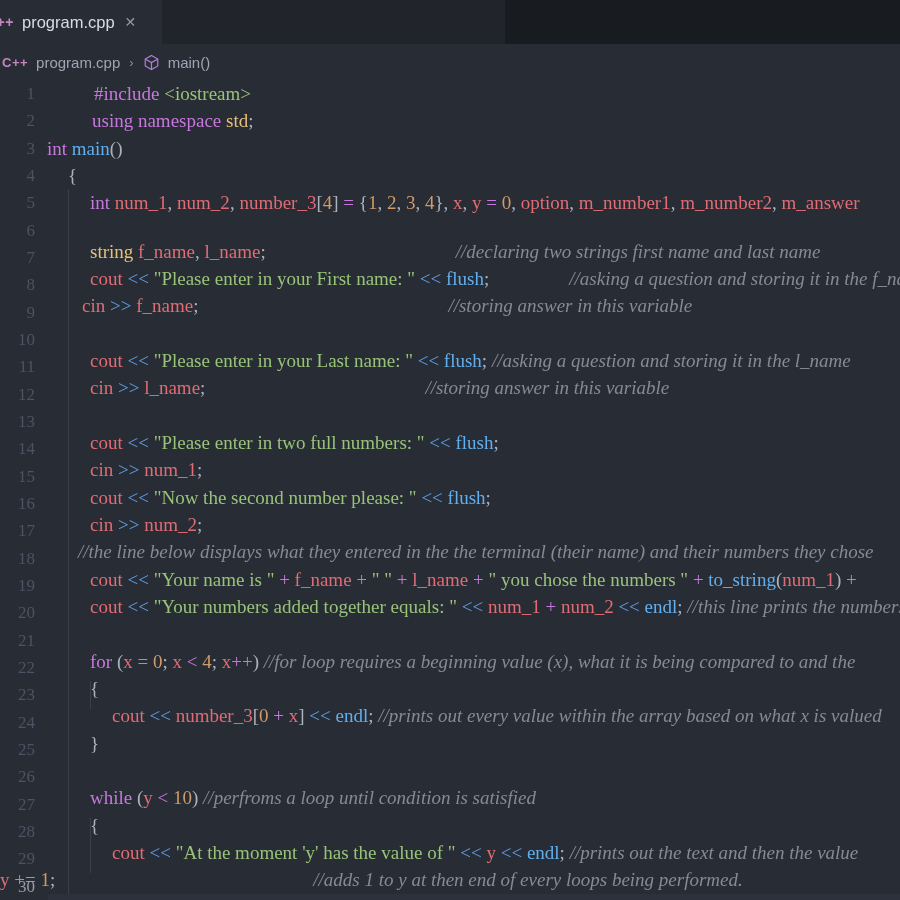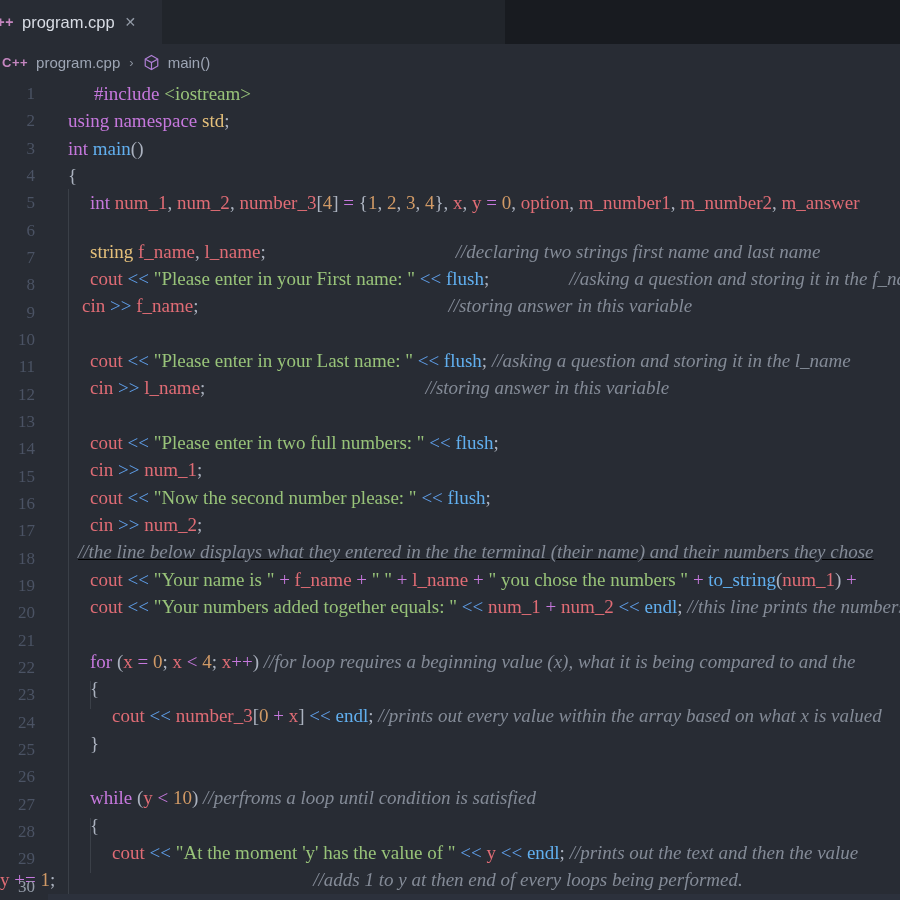--- a/index.html
+++ b/index.html
@@ -116,36 +116,36 @@
         <path d="M8 1.4 L13.9 4.8 V11.2 L8 14.6 L2.1 11.2 V4.8 Z" fill="none" stroke="currentColor" stroke-width="1.1"></path>
         <path d="M2.3 4.9 L8 8.1 L13.7 4.9 M8 8.1 V14.4" fill="none" stroke="currentColor" stroke-width="1.1"></path>
       </svg>
     </span>
     <span class="crumb">main()</span>
   </div>
 
   <div id="editor">
     <div id="code-lines">
         <div class="code-line" style="padding-left: 94px;"><span class="tk-p">#include </span><span class="tk-s">&lt;iostream&gt;</span></div>
-        <div class="code-line" style="padding-left: 68px;"><span class="tk-p">using namespace </span><span class="tk-t">std</span><span class="tk-w">;</span></div>
-        <div class="code-line" style="padding-left: 68px;"><span class="tk-p">int </span><span class="tk-f">main</span><span class="tk-w">()</span></div>
+        <div class="code-line" style="padding-left: 68px; margin-left: 24px;"><span class="tk-p">using namespace </span><span class="tk-t">std</span><span class="tk-w">;</span></div>
+        <div class="code-line" style="padding-left: 47px;"><span class="tk-p">int </span><span class="tk-f">main</span><span class="tk-w">()</span></div>
         <div class="code-line" style="padding-left: 68px;"><span class="tk-w">{</span></div>
         <div class="code-line" style="padding-left: 90px;"><span class="tk-p">int </span><span class="tk-v">num_1</span><span class="tk-w">, </span><span class="tk-v">num_2</span><span class="tk-w">, </span><span class="tk-v">number_3</span><span class="tk-w">[</span><span class="tk-n">4</span><span class="tk-w">] </span><span class="tk-p">=</span><span class="tk-w"> {</span><span class="tk-n">1</span><span class="tk-w">, </span><span class="tk-n">2</span><span class="tk-w">, </span><span class="tk-n">3</span><span class="tk-w">, </span><span class="tk-n">4</span><span class="tk-w">}, </span><span class="tk-v">x</span><span class="tk-w">, </span><span class="tk-v">y</span><span class="tk-w"> </span><span class="tk-p">=</span><span class="tk-w"> </span><span class="tk-n">0</span><span class="tk-w">, </span><span class="tk-v">option</span><span class="tk-w">, </span><span class="tk-v">m_number1</span><span class="tk-w">, </span><span class="tk-v">m_number2</span><span class="tk-w">, </span><span class="tk-v">m_answer</span></div>
         <div class="code-line" style="padding-left: 90px; margin-top: 21px;"><span class="tk-t">string </span><span class="tk-v">f_name</span><span class="tk-w">, </span><span class="tk-v">l_name</span><span class="tk-w">;</span><span class="gap" style="width: 190px;"></span><span class="tk-c">//declaring two strings first name and last name</span></div>
         <div class="code-line" style="padding-left: 90px;"><span class="tk-v">cout </span><span class="tk-o">&lt;&lt; </span><span class="tk-s">"Please enter in your First name: " </span><span class="tk-o">&lt;&lt; </span><span class="tk-f">flush</span><span class="tk-w">;</span><span class="gap" style="width: 80px;"></span><span class="tk-c">//asking a question and storing it in the f_name</span></div>
         <div class="code-line" style="padding-left: 82px;"><span class="tk-v">cin </span><span class="tk-o">&gt;&gt; </span><span class="tk-v">f_name</span><span class="tk-w">;</span><span class="gap" style="width: 250px;"></span><span class="tk-c">//storing answer in this variable</span></div>
         <div class="code-line" style="padding-left: 90px;"></div>
         <div class="code-line" style="padding-left: 90px;"><span class="tk-v">cout </span><span class="tk-o">&lt;&lt; </span><span class="tk-s">"Please enter in your Last name: " </span><span class="tk-o">&lt;&lt; </span><span class="tk-f">flush</span><span class="tk-w">; </span><span class="tk-c">//asking a question and storing it in the l_name</span></div>
         <div class="code-line" style="padding-left: 90px;"><span class="tk-v">cin </span><span class="tk-o">&gt;&gt; </span><span class="tk-v">l_name</span><span class="tk-w">;</span><span class="gap" style="width: 220px;"></span><span class="tk-c">//storing answer in this variable</span></div>
         <div class="code-line" style="padding-left: 90px;"></div>
         <div class="code-line" style="padding-left: 90px;"><span class="tk-v">cout </span><span class="tk-o">&lt;&lt; </span><span class="tk-s">"Please enter in two full numbers: " </span><span class="tk-o">&lt;&lt; </span><span class="tk-f">flush</span><span class="tk-w">;</span></div>
         <div class="code-line" style="padding-left: 90px;"><span class="tk-v">cin </span><span class="tk-o">&gt;&gt; </span><span class="tk-v">num_1</span><span class="tk-w">;</span></div>
         <div class="code-line" style="padding-left: 90px;"><span class="tk-v">cout </span><span class="tk-o">&lt;&lt; </span><span class="tk-s">"Now the second number please: " </span><span class="tk-o">&lt;&lt; </span><span class="tk-f">flush</span><span class="tk-w">;</span></div>
         <div class="code-line" style="padding-left: 90px;"><span class="tk-v">cin </span><span class="tk-o">&gt;&gt; </span><span class="tk-v">num_2</span><span class="tk-w">;</span></div>
-        <div class="code-line" style="padding-left: 78px; text-decoration: underline;"><span class="tk-c">//the line below displays what they entered in the the terminal (their name) and their numbers they chose</span></div>
+        <div class="code-line" style="padding-left: 78px;"><span class="tk-c">//the line below displays what they entered in the the terminal (their name) and their numbers they chose</span></div>
         <div class="code-line" style="padding-left: 90px;"><span class="tk-v">cout </span><span class="tk-o">&lt;&lt; </span><span class="tk-s">"Your name is " </span><span class="tk-p">+</span><span class="tk-w"> </span><span class="tk-v">f_name</span><span class="tk-w"> </span><span class="tk-p">+</span><span class="tk-w"> </span><span class="tk-s">" " </span><span class="tk-p">+</span><span class="tk-w"> </span><span class="tk-v">l_name</span><span class="tk-w"> </span><span class="tk-p">+</span><span class="tk-w"> </span><span class="tk-s">" you chose the numbers " </span><span class="tk-p">+</span><span class="tk-w"> </span><span class="tk-f">to_string</span><span class="tk-w">(</span><span class="tk-v">num_1</span><span class="tk-w">) </span><span class="tk-p">+</span></div>
         <div class="code-line" style="padding-left: 90px;"><span class="tk-v">cout </span><span class="tk-o">&lt;&lt; </span><span class="tk-s">"Your numbers added together equals: " </span><span class="tk-o">&lt;&lt; </span><span class="tk-v">num_1</span><span class="tk-w"> </span><span class="tk-p">+</span><span class="tk-w"> </span><span class="tk-v">num_2</span><span class="tk-w"> </span><span class="tk-o">&lt;&lt; </span><span class="tk-f">endl</span><span class="tk-w">; </span><span class="tk-c">//this line prints the numbers</span></div>
         <div class="code-line" style="padding-left: 90px;"></div>
         <div class="code-line" style="padding-left: 90px;"><span class="tk-p">for </span><span class="tk-w">(</span><span class="tk-v">x</span><span class="tk-w"> </span><span class="tk-p">=</span><span class="tk-w"> </span><span class="tk-n">0</span><span class="tk-w">; </span><span class="tk-v">x</span><span class="tk-w"> </span><span class="tk-p">&lt;</span><span class="tk-w"> </span><span class="tk-n">4</span><span class="tk-w">; </span><span class="tk-v">x</span><span class="tk-p">++</span><span class="tk-w">) </span><span class="tk-c">//for loop requires a beginning value (x), what it is being compared to and the</span></div>
         <div class="code-line" style="padding-left: 90px;"><span class="tk-w">{</span></div>
         <div class="code-line" style="padding-left: 112px;"><span class="tk-v">cout </span><span class="tk-o">&lt;&lt; </span><span class="tk-v">number_3</span><span class="tk-w">[</span><span class="tk-n">0</span><span class="tk-w"> </span><span class="tk-p">+</span><span class="tk-w"> </span><span class="tk-v">x</span><span class="tk-w">] </span><span class="tk-o">&lt;&lt; </span><span class="tk-f">endl</span><span class="tk-w">; </span><span class="tk-c">//prints out every value within the array based on what x is valued</span></div>
         <div class="code-line" style="padding-left: 90px;"><span class="tk-w">}</span></div>
         <div class="code-line" style="padding-left: 90px;"></div>
         <div class="code-line" style="padding-left: 90px;"><span class="tk-p">while </span><span class="tk-w">(</span><span class="tk-v">y</span><span class="tk-w"> </span><span class="tk-p">&lt;</span><span class="tk-w"> </span><span class="tk-n">10</span><span class="tk-w">) </span><span class="tk-c">//perfroms a loop until condition is satisfied</span></div>
         <div class="code-line" style="padding-left: 90px;"><span class="tk-w">{</span></div>

